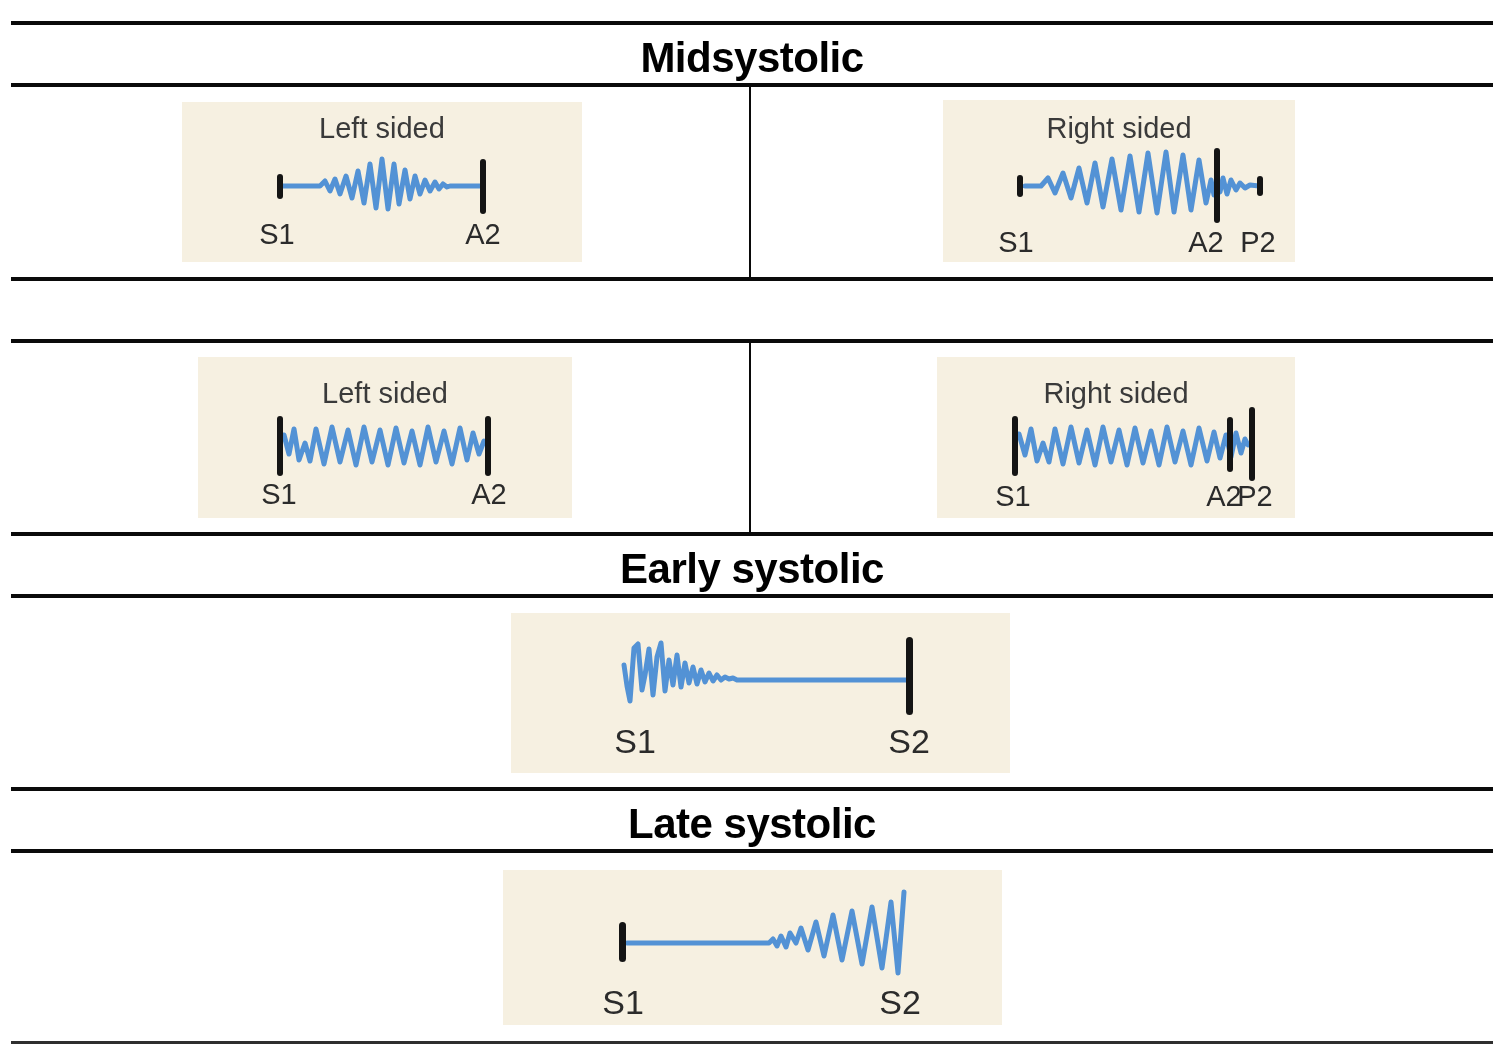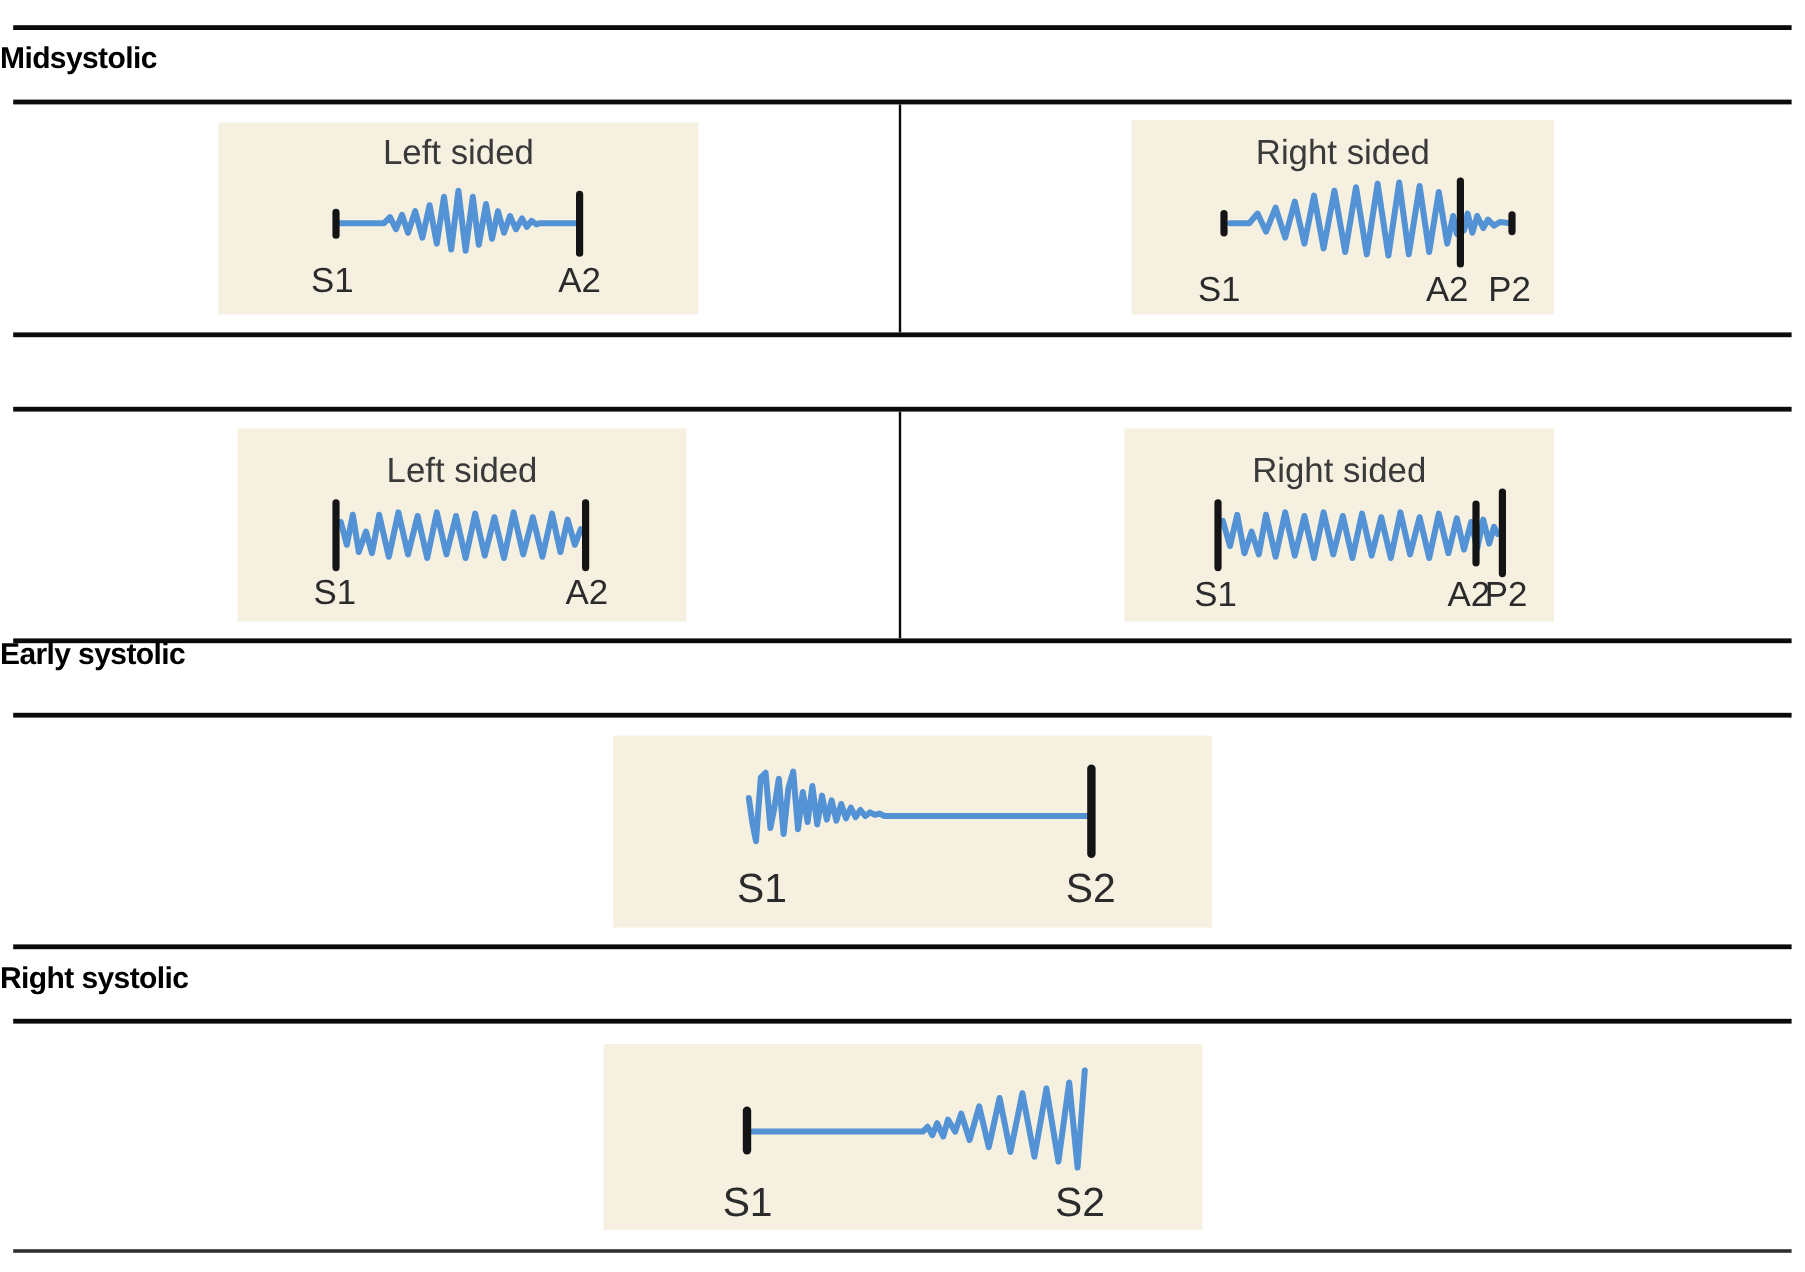--- a/index.html
+++ b/index.html
@@ -16,23 +16,23 @@
     left: 11px;
     width: 1482px;
     height: 4px;
     background: var(--rule-black, #000);
   }
   .hr.thin { height: 3px; opacity: 0.85; }
   .section-header {
     position: absolute;
     left: 0;
     width: 100%;
-    text-align: left;
+    text-align: center;
     font-weight: 700;
-    font-size: 25px;
+    font-size: 42px;
     letter-spacing: -0.5px;
     color: var(--header-text, #000);
     line-height: 1;
   }
   .vdiv {
     position: absolute;
     left: 749px;
     width: 2px;
     background: var(--rule-black, #000);
   }
@@ -77,22 +77,22 @@
   <div class="hr" style="top:83px"></div>
   <div class="hr" style="top:277px"></div>
   <div class="hr" style="top:339px"></div>
   <div class="hr" style="top:532px"></div>
   <div class="hr" style="top:594px"></div>
   <div class="hr" style="top:787px"></div>
   <div class="hr" style="top:849px"></div>
   <div class="hr thin" style="top:1041px"></div>
 
   <div class="section-header" style="top:37px">Midsystolic</div>
-  <div class="section-header" style="top:533px">Early systolic</div>
-  <div class="section-header" style="top:803px">Right systolic</div>
+  <div class="section-header" style="top:548px">Early systolic</div>
+  <div class="section-header" style="top:803px">Late systolic</div>
 
   <div class="vdiv" style="top:87px;height:190px"></div>
   <div class="vdiv" style="top:343px;height:189px"></div>
 
   <div class="panel" style="left:182px;top:102px;width:400px;height:160px">
     <svg width="400" height="160" viewBox="0 0 400 160">
       <path class="wave" d="M101 84 L138 84 L143 79 L148 89 L153 77 L158 92 L164 74 L170 96 L176 69 L182 101 L188 62 L194 106 L200 57 L206 107 L212 62 L217 102 L223 68 L228 97 L233 74 L238 92 L243 78 L248 89 L253 80 L257 87 L261 82 L265 85 L268 84 L299 84"></path>
       <rect class="mark" x="95" y="72" width="6" height="25" rx="3"></rect>
       <rect class="mark" x="298" y="57" width="6" height="55" rx="3"></rect>
     </svg>

